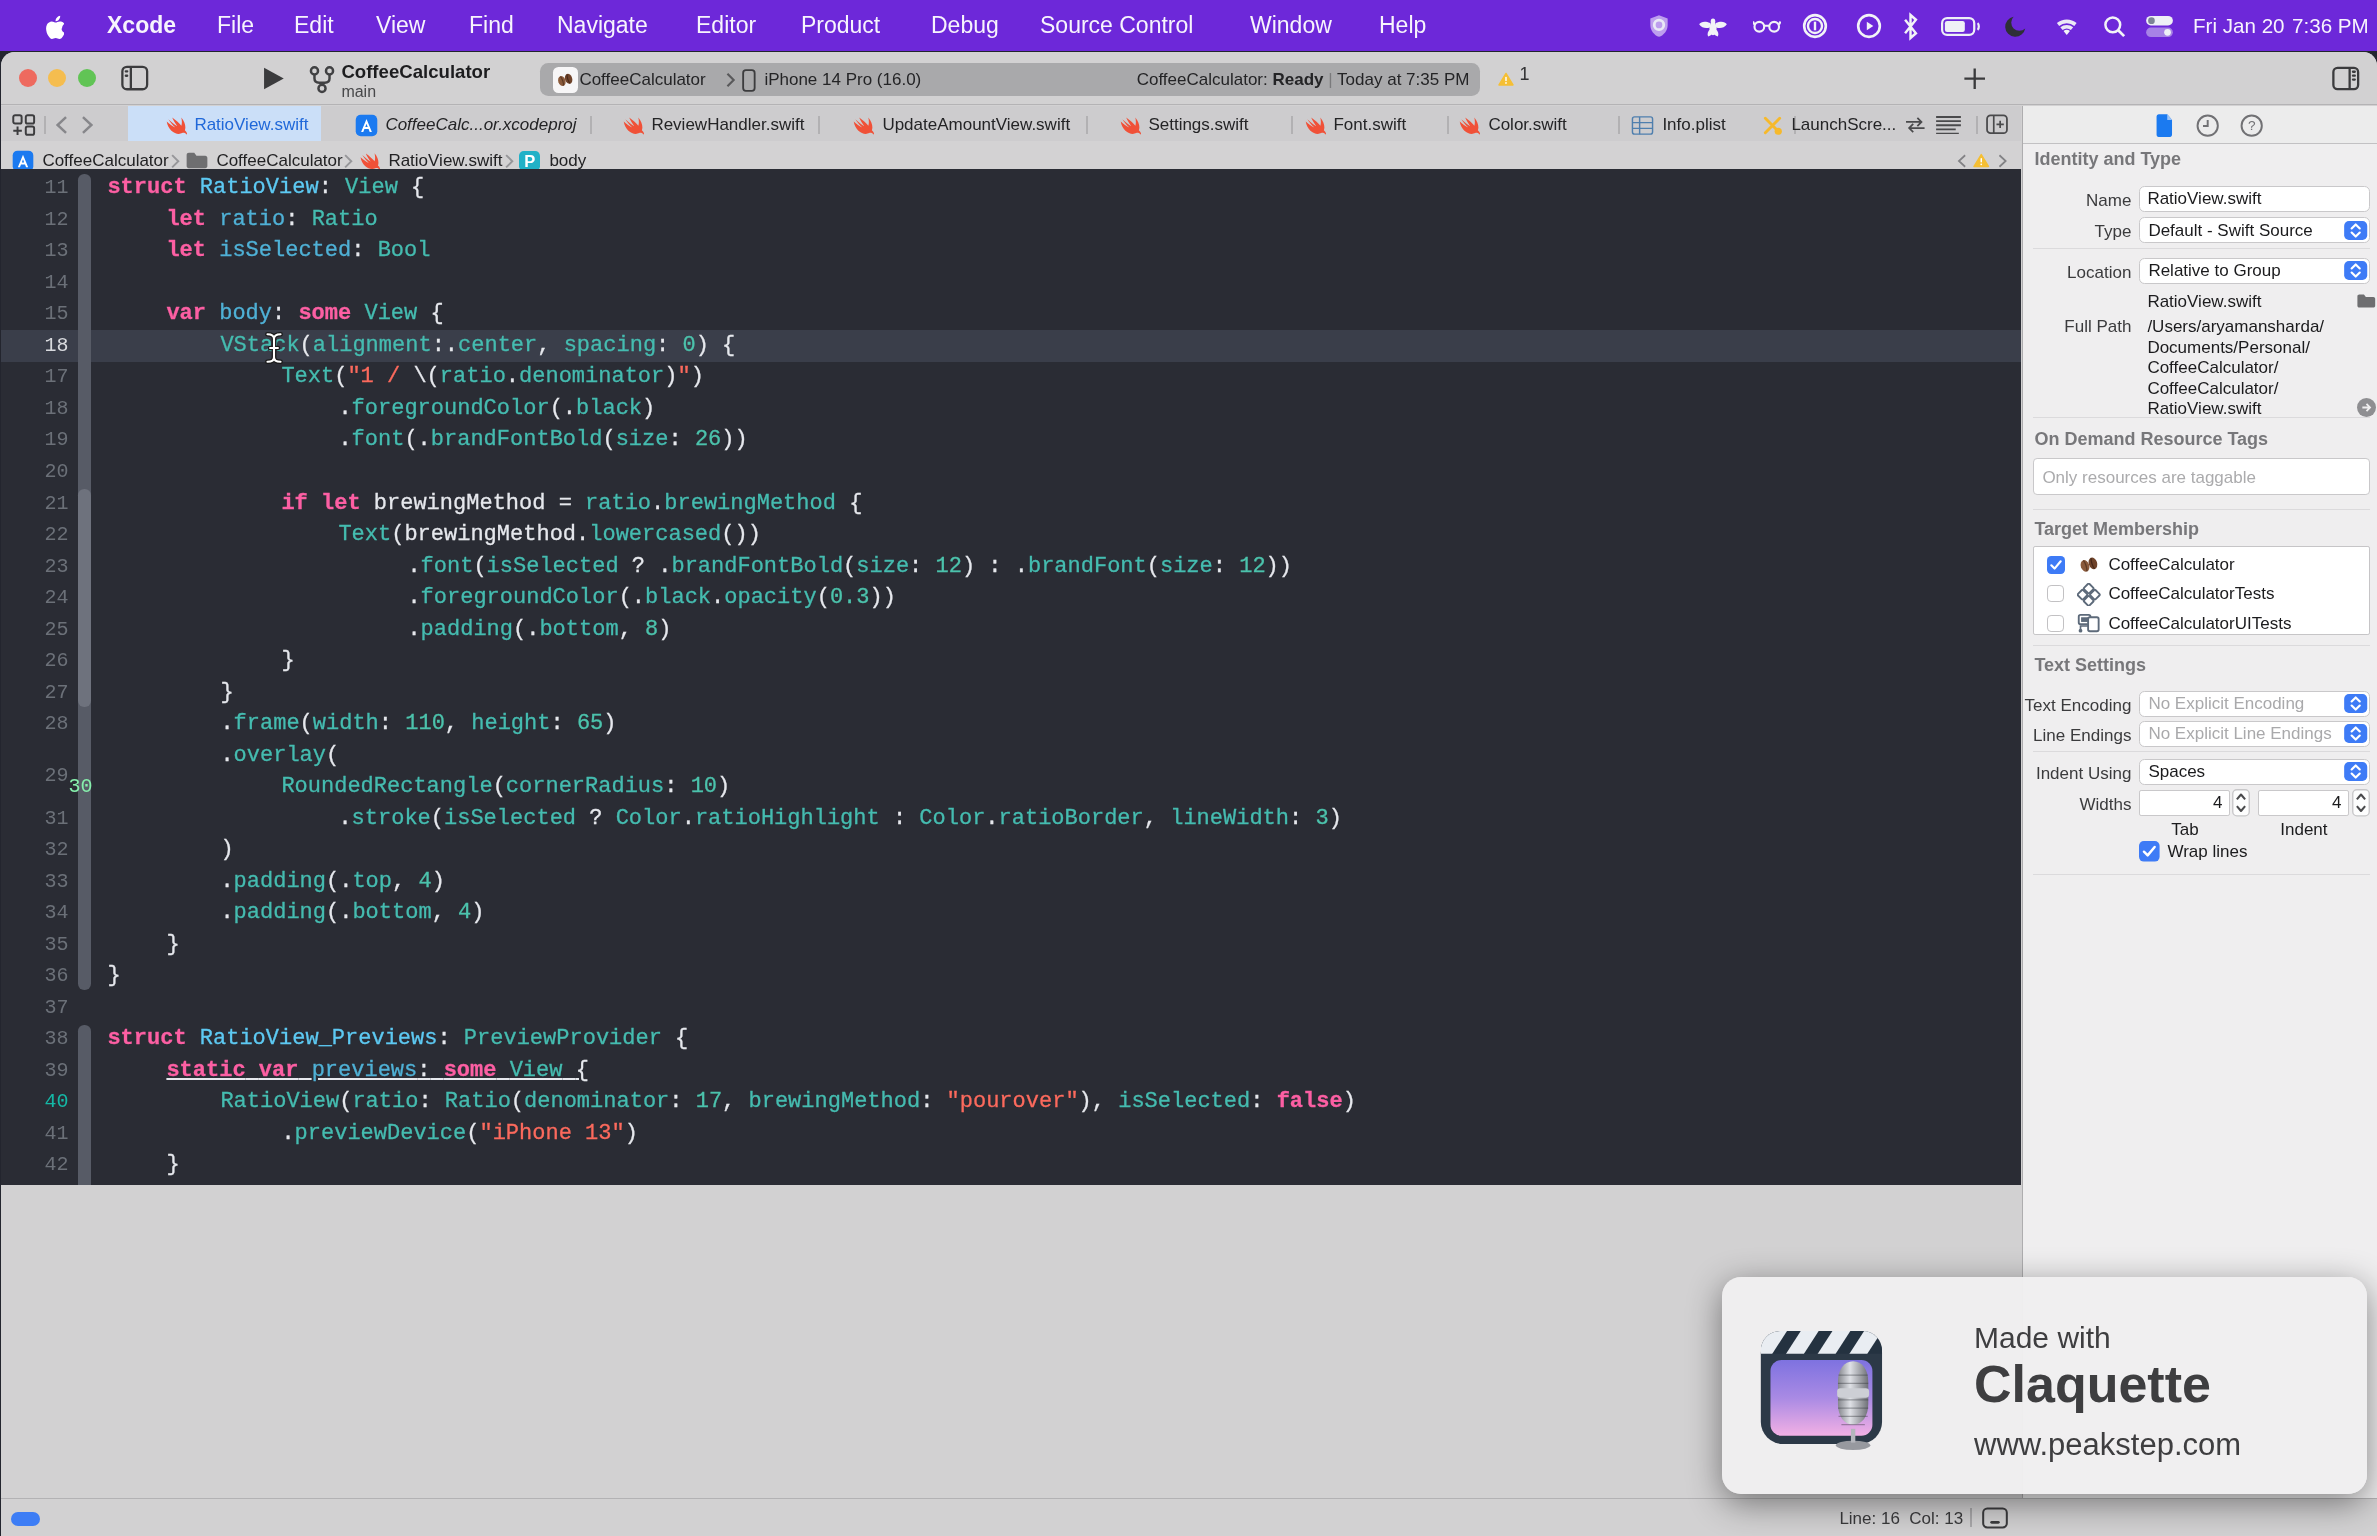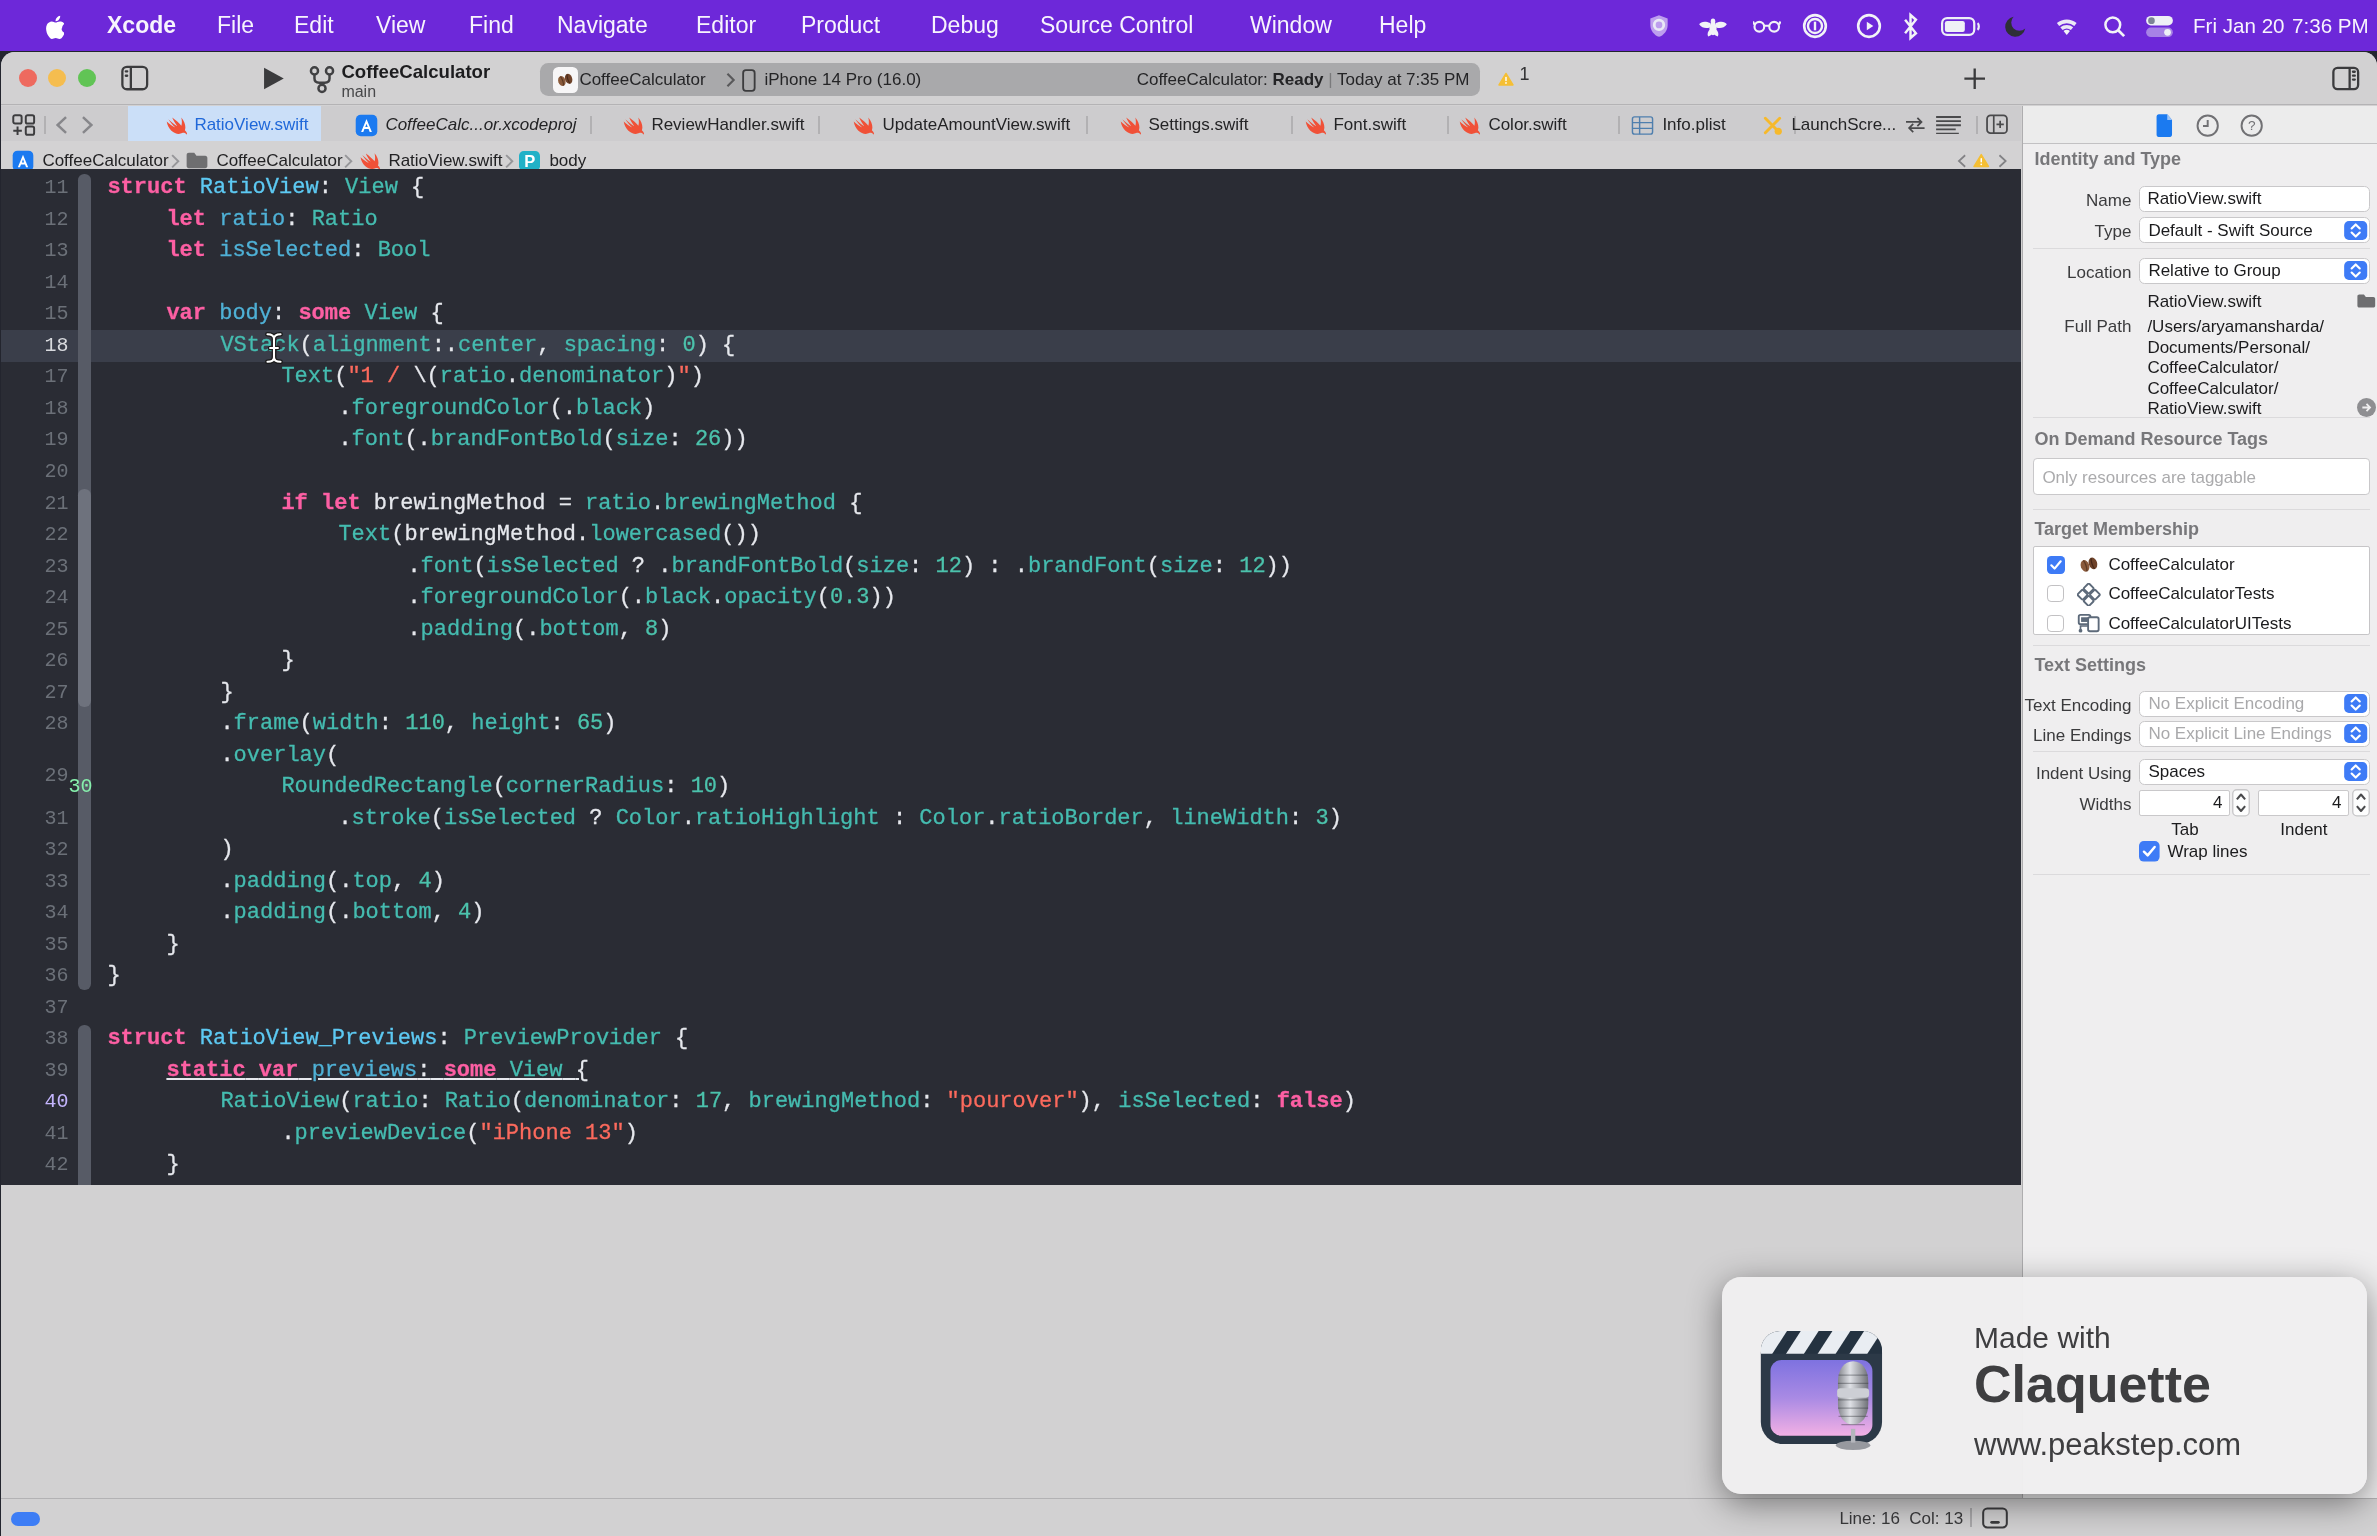--- a/index.html
+++ b/index.html
@@ -340,21 +340,21 @@
 <div class="ln" style="top:602px;color:#86efac;padding-left:24px;">30</div>
 <div class="ln" style="top:634px;color:#6b7078;">31</div>
 <div class="ln" style="top:665px;color:#6b7078;">32</div>
 <div class="ln" style="top:697px;color:#6b7078;">33</div>
 <div class="ln" style="top:728px;color:#6b7078;">34</div>
 <div class="ln" style="top:760px;color:#6b7078;">35</div>
 <div class="ln" style="top:791px;color:#6b7078;">36</div>
 <div class="ln" style="top:823px;color:#6b7078;">37</div>
 <div class="ln" style="top:854px;color:#6b7078;">38</div>
 <div class="ln" style="top:886px;color:#6b7078;">39</div>
-<div class="ln" style="top:917px;color:#c4b5fd;">40</div>
+<div class="ln" style="top:917px;color:#14b8a6;">40</div>
 <div class="ln" style="top:949px;color:#6b7078;">41</div>
 <div class="ln" style="top:980px;color:#6b7078;">42</div>
 <div class="ln" style="top:1012px;color:#6b7078;">43</div>
 <div class="ln" style="top:1043px;color:#6b7078;">44</div>
 <div class="cl" style="left:106px;top:3.4px;"><span class="k">struct</span> <span class="td2">RatioView</span><span class="w">:</span> <span class="t">View</span> <span class="w">{</span></div>
 <div class="cl" style="left:165px;top:35px;"><span class="k">let</span> <span class="vd">ratio</span><span class="w">:</span> <span class="t">Ratio</span></div>
 <div class="cl" style="left:165px;top:66px;"><span class="k">let</span> <span class="vd">isSelected</span><span class="w">:</span> <span class="t">Bool</span></div>
 <div class="cl" style="left:165px;top:129px;"><span class="k">var</span> <span class="vd">body</span><span class="w">:</span> <span class="k">some</span> <span class="t">View</span> <span class="w">{</span></div>
 <div class="cl" style="left:219px;top:161px;"><span class="t">VStack</span><span class="w">(</span><span class="t">alignment</span><span class="w">:</span><span class="w">.</span><span class="t">center</span><span class="w">,</span> <span class="t">spacing</span><span class="w">:</span> <span class="n">0</span><span class="w">)</span> <span class="w">{</span></div>
 <div class="cl" style="left:280px;top:192px;"><span class="t">Text</span><span class="w">(</span><span class="s">"1 / </span><span class="w">\(</span><span class="t">ratio</span><span class="w">.</span><span class="t">denominator</span><span class="w">)</span><span class="s">"</span><span class="w">)</span></div>

